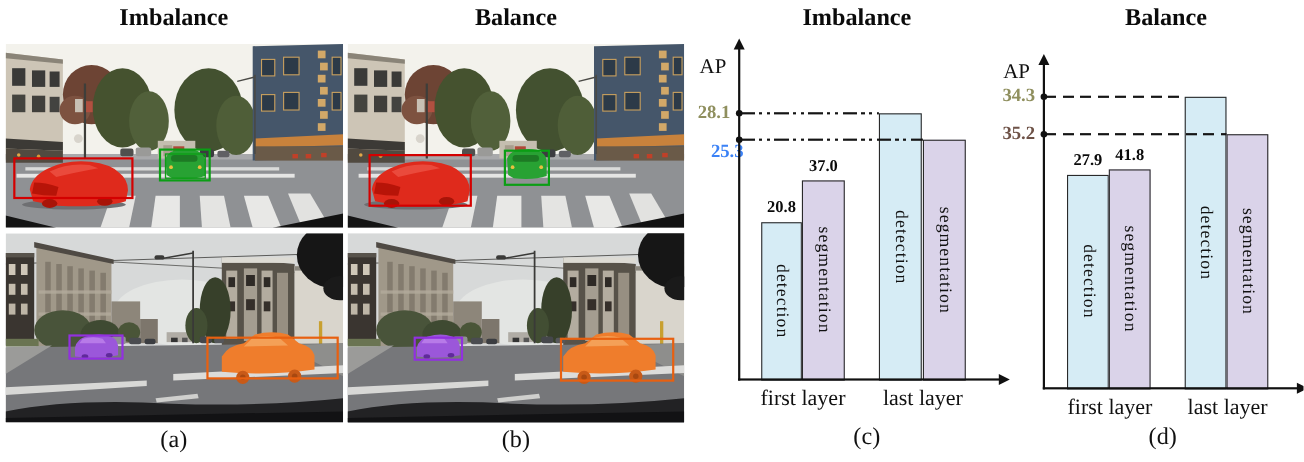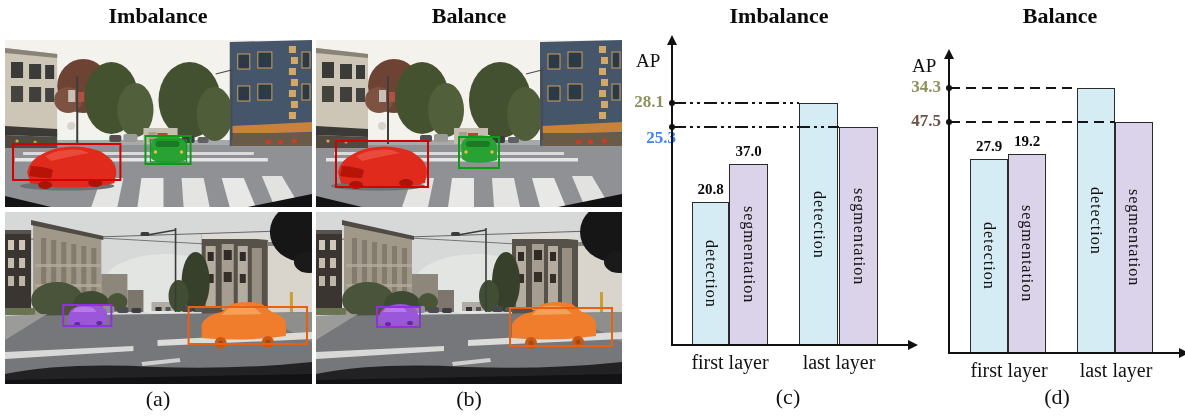--- a/index.html
+++ b/index.html
@@ -316,33 +316,33 @@
   <div>
       <div class="abs chart-title" style="left: 1060px; top: 3px;">Balance</div>
       <div class="abs ap-label" style="left: 912px; top: 55px;">AP</div>
       <div class="abs bar" style="left: 970px; top: 158.6px; width: 38px; height: 195.4px; background: rgb(214, 236, 245);">
         <span class="vtext">detection</span>
       </div>
       <div class="abs val-label" style="left: 989px; top: 137.6px;">27.9</div>
       <div class="abs bar" style="left: 1008px; top: 154.1px; width: 38px; height: 199.9px; background: rgb(218, 211, 233);">
         <span class="vtext">segmentation</span>
       </div>
-      <div class="abs val-label" style="left: 1027px; top: 133.1px;">19.2</div>
+      <div class="abs val-label" style="left: 1027px; top: 133.1px;">41.8</div>
       <div class="abs bar" style="left: 1077px; top: 87.5px; width: 38px; height: 266.5px; background: rgb(214, 236, 245);">
         <span class="vtext">detection</span>
       </div>
       <div class="abs bar" style="left: 1115px; top: 121.7px; width: 38px; height: 232.3px; background: rgb(218, 211, 233);">
         <span class="vtext">segmentation</span>
       </div>
       <div class="abs gl gl-dashed" style="left: 950px; top: 86.5px; width: 127px;"></div>
       <div class="abs gl-dot" style="left: 946px; top: 84.5px;"></div>
       <div class="abs mark-label" style="left: 893px; top: 76.5px; width: 48px; color: rgb(143, 143, 94);">34.3</div>
       <div class="abs gl gl-dashed" style="left: 950px; top: 120.7px; width: 165px;"></div>
       <div class="abs gl-dot" style="left: 946px; top: 118.7px;"></div>
-      <div class="abs mark-label" style="left: 893px; top: 110.7px; width: 48px; color: rgb(110, 82, 71);">47.5</div>
+      <div class="abs mark-label" style="left: 893px; top: 110.7px; width: 48px; color: rgb(110, 82, 71);">35.2</div>
       <div class="abs axis" style="left: 948px; top: 58px; width: 2px; height: 296px;"></div>
       <div class="abs arrow-up" style="left: 944px; top: 49px;"></div>
       <div class="abs axis" style="left: 948px; top: 352px; width: 232px; height: 2px;"></div>
       <div class="abs arrow-right" style="left: 1179px; top: 348px;"></div>
       <div class="abs tick-label" style="left: 1009px; top: 359px;">first layer</div>
       <div class="abs tick-label" style="left: 1116px; top: 359px;">last layer</div>
       <div class="abs chart-caption" style="left: 1057px; top: 384px;">(d)</div>
     </div>
 </div>
 

